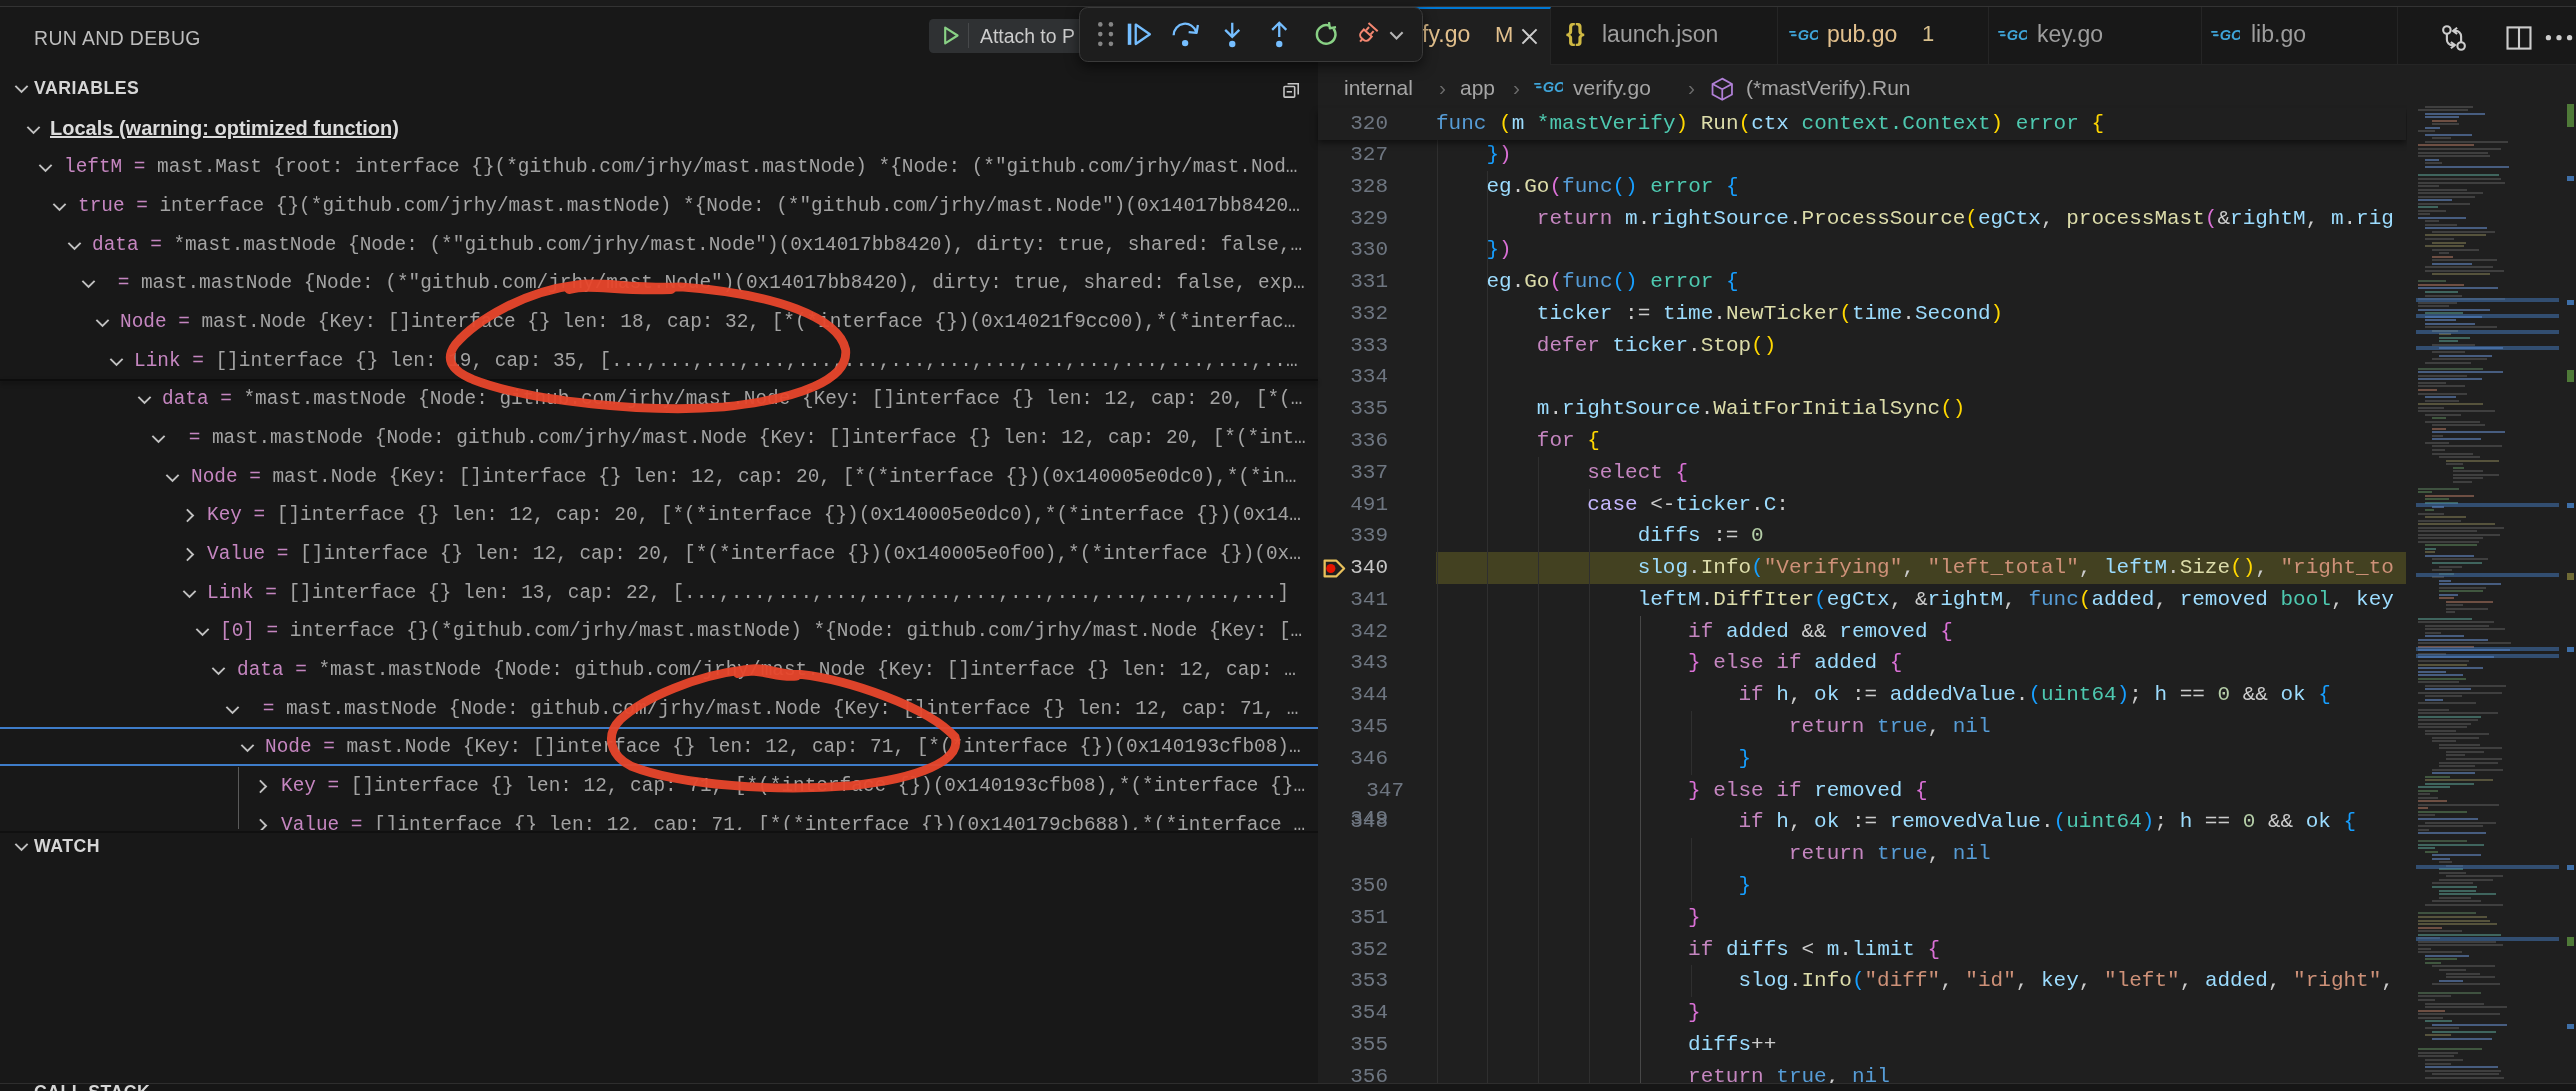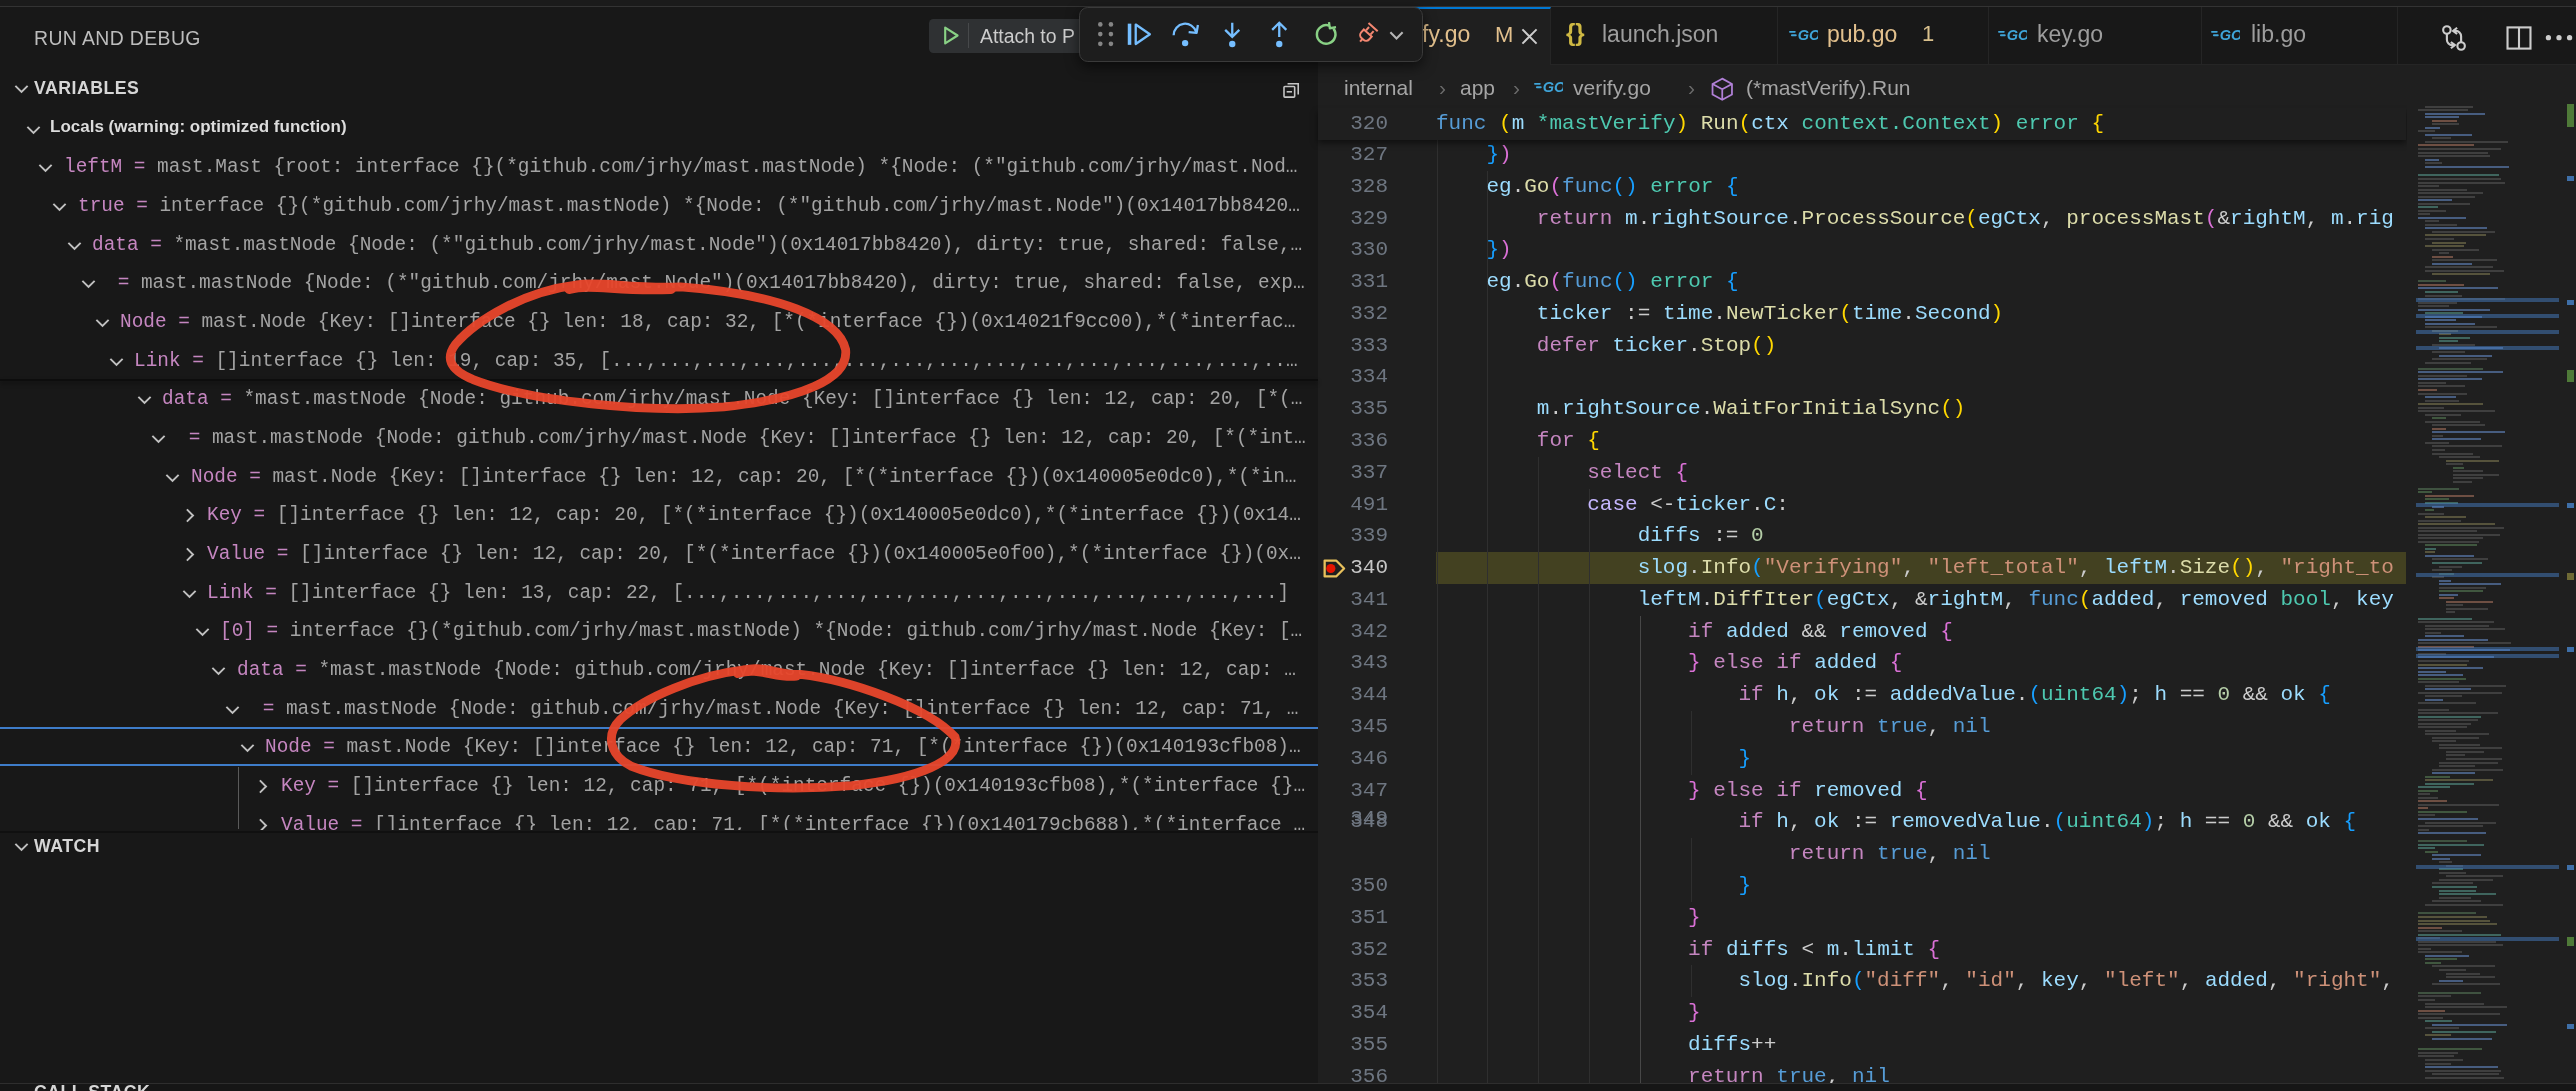--- a/index.html
+++ b/index.html
@@ -26,21 +26,21 @@
   </svg>
 <div class="abs" style="left:34px;top:78px;font-size:17.7px;font-weight:bold;color:#d6d6d6;letter-spacing:0.5px;">VARIABLES</div>
 <svg class="abs" style="left:1280px;top:78px;" width="24" height="24" viewBox="0 0 27 27">
 <path d="M8.5,6.5 h12 v12" fill="none" stroke="#c5c5c5" stroke-width="1.8"></path>
 <rect x="4.5" y="9.5" width="12" height="12" fill="#181818" stroke="#c5c5c5" stroke-width="1.8" rx="1"></rect>
 <line x1="7.5" y1="15.5" x2="13.5" y2="15.5" stroke="#c5c5c5" stroke-width="1.8"></line>
   </svg>
 <svg class="abs" style="left:23px;top:119px;" width="21" height="21" viewBox="0 0 24 24">
     <polyline points="5,9 12,16 19,9" fill="none" stroke="#C0C0C0" stroke-width="2.2"></polyline>
   </svg>
-<div class="abs" style="left:50px;top:117px;font-size:17px;font-weight:bold;color:#dcdcdc;">Locals (warning: optimized function)</div>
+<div class="abs" style="left:50px;top:117px;font-size:20px;font-weight:bold;color:#dcdcdc;text-decoration:underline;">Locals (warning: optimized function)</div>
 <div class="abs" style="left:0;top:148px;width:1318px;height:682px;overflow:hidden;">
 <div class="abs" style="left:0;top:0.4px;width:1307px;height:39px;overflow:hidden;">
 <svg class="abs" style="left:35px;top:8.7px;" width="21" height="21" viewBox="0 0 24 24">
         <polyline points="5,9 12,16 19,9" fill="none" stroke="#C0C0C0" stroke-width="2.2"></polyline>
       </svg>
 <div class="mono abs" style="left:64px;top:0;width:1243px;height:39px;line-height:39px;font-size:19.4px;white-space:pre;overflow:hidden;text-overflow:ellipsis;color:#A3A3A3"><span style="color:#C586C0">leftM</span><span style="color:#C586C0"> = </span>mast.Mast {root: interface {}(*github.com/jrhy/mast.mastNode) *{Node: (*"github.com/jrhy/mast.Node")(0x14017bb8420)</div>
 </div>
 <div class="abs" style="left:0;top:39px;width:1307px;height:39px;overflow:hidden;">
 <svg class="abs" style="left:49px;top:8.7px;" width="21" height="21" viewBox="0 0 24 24">
         <polyline points="5,9 12,16 19,9" fill="none" stroke="#C0C0C0" stroke-width="2.2"></polyline>
@@ -285,21 +285,21 @@
 <div class="ln" style="left:0px;top:477px;">342</div>
 <div class="cl" style="left:118px;top:477px;"><span style="color:#CCCCCC">                    </span><span style="color:#C586C0">if</span><span style="color:#CCCCCC"> </span><span style="color:#9CDCFE">added</span><span style="color:#CCCCCC"> &amp;&amp; </span><span style="color:#9CDCFE">removed</span><span style="color:#CCCCCC"> </span><span style="color:#DA70D6">{</span></div>
 <div class="ln" style="left:0px;top:508px;">343</div>
 <div class="cl" style="left:118px;top:508px;"><span style="color:#CCCCCC">                    </span><span style="color:#DA70D6">}</span><span style="color:#CCCCCC"> </span><span style="color:#C586C0">else</span><span style="color:#CCCCCC"> </span><span style="color:#C586C0">if</span><span style="color:#CCCCCC"> </span><span style="color:#9CDCFE">added</span><span style="color:#CCCCCC"> </span><span style="color:#DA70D6">{</span></div>
 <div class="ln" style="left:0px;top:540px;">344</div>
 <div class="cl" style="left:118px;top:540px;"><span style="color:#CCCCCC">                        </span><span style="color:#C586C0">if</span><span style="color:#CCCCCC"> </span><span style="color:#9CDCFE">h</span><span style="color:#CCCCCC">, </span><span style="color:#9CDCFE">ok</span><span style="color:#CCCCCC"> := </span><span style="color:#9CDCFE">addedValue</span><span style="color:#CCCCCC">.</span><span style="color:#179FFF">(</span><span style="color:#4EC9B0">uint64</span><span style="color:#179FFF">)</span><span style="color:#CCCCCC">; </span><span style="color:#9CDCFE">h</span><span style="color:#CCCCCC"> == </span><span style="color:#B5CEA8">0</span><span style="color:#CCCCCC"> &amp;&amp; </span><span style="color:#9CDCFE">ok</span><span style="color:#CCCCCC"> </span><span style="color:#179FFF">{</span></div>
 <div class="ln" style="left:0px;top:572px;">345</div>
 <div class="cl" style="left:118px;top:572px;"><span style="color:#CCCCCC">                            </span><span style="color:#C586C0">return</span><span style="color:#CCCCCC"> </span><span style="color:#569CD6">true</span><span style="color:#CCCCCC">, </span><span style="color:#569CD6">nil</span></div>
 <div class="ln" style="left:0px;top:604px;">346</div>
 <div class="cl" style="left:118px;top:604px;"><span style="color:#CCCCCC">                        </span><span style="color:#179FFF">}</span></div>
-<div class="ln" style="left:0px;top:636px;font-family:Liberation Mono, monospace;">347</div>
+<div class="ln" style="left:16px;top:636px;font-family:Liberation Mono, monospace;">347</div>
 <div class="cl" style="left:118px;top:636px;"><span style="color:#CCCCCC">                    </span><span style="color:#DA70D6">}</span><span style="color:#CCCCCC"> </span><span style="color:#C586C0">else</span><span style="color:#CCCCCC"> </span><span style="color:#C586C0">if</span><span style="color:#CCCCCC"> </span><span style="color:#9CDCFE">removed</span><span style="color:#CCCCCC"> </span><span style="color:#DA70D6">{</span></div>
 <div class="ln" style="left:0px;top:667px;">348</div>
 <div class="cl" style="left:118px;top:667px;"><span style="color:#CCCCCC">                        </span><span style="color:#C586C0">if</span><span style="color:#CCCCCC"> </span><span style="color:#9CDCFE">h</span><span style="color:#CCCCCC">, </span><span style="color:#9CDCFE">ok</span><span style="color:#CCCCCC"> := </span><span style="color:#9CDCFE">removedValue</span><span style="color:#CCCCCC">.</span><span style="color:#179FFF">(</span><span style="color:#4EC9B0">uint64</span><span style="color:#179FFF">)</span><span style="color:#CCCCCC">; </span><span style="color:#9CDCFE">h</span><span style="color:#CCCCCC"> == </span><span style="color:#B5CEA8">0</span><span style="color:#CCCCCC"> &amp;&amp; </span><span style="color:#9CDCFE">ok</span><span style="color:#CCCCCC"> </span><span style="color:#179FFF">{</span></div>
 <div class="ln" style="left:0px;top:664px;">349</div>
 <div class="cl" style="left:118px;top:699px;"><span style="color:#CCCCCC">                            </span><span style="color:#C586C0">return</span><span style="color:#CCCCCC"> </span><span style="color:#569CD6">true</span><span style="color:#CCCCCC">, </span><span style="color:#569CD6">nil</span></div>
 <div class="ln" style="left:0px;top:731px;">350</div>
 <div class="cl" style="left:118px;top:731px;"><span style="color:#CCCCCC">                        </span><span style="color:#179FFF">}</span></div>
 <div class="ln" style="left:0px;top:763px;">351</div>
 <div class="cl" style="left:118px;top:763px;"><span style="color:#CCCCCC">                    </span><span style="color:#DA70D6">}</span></div>
 <div class="ln" style="left:0px;top:795px;">352</div>

